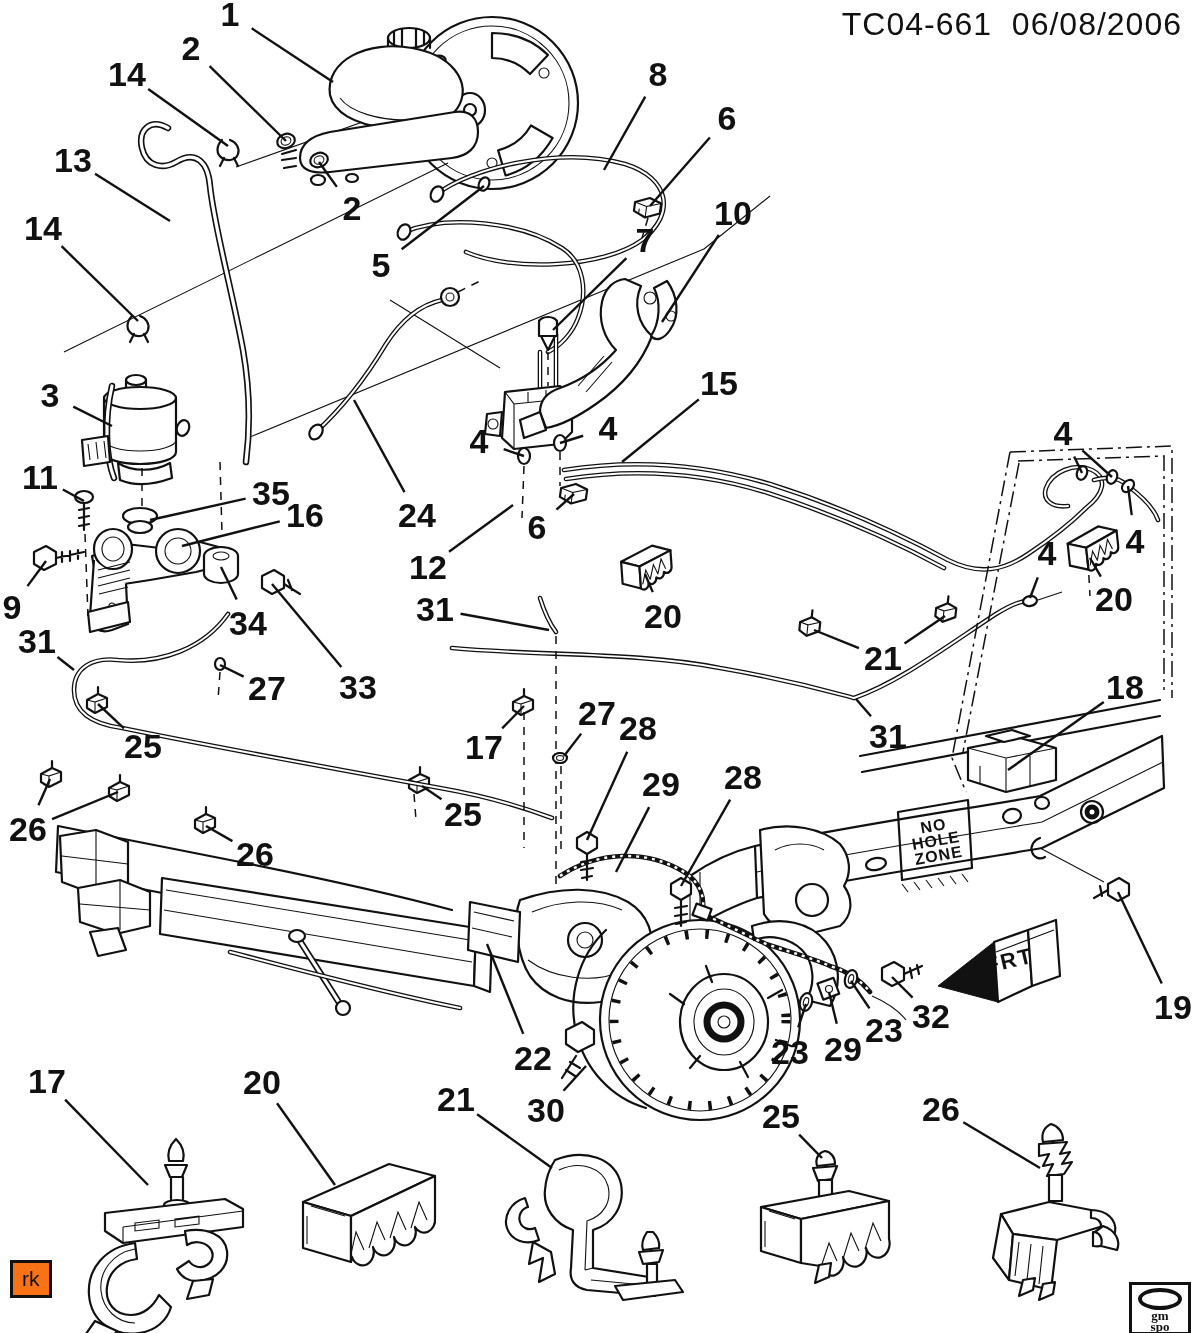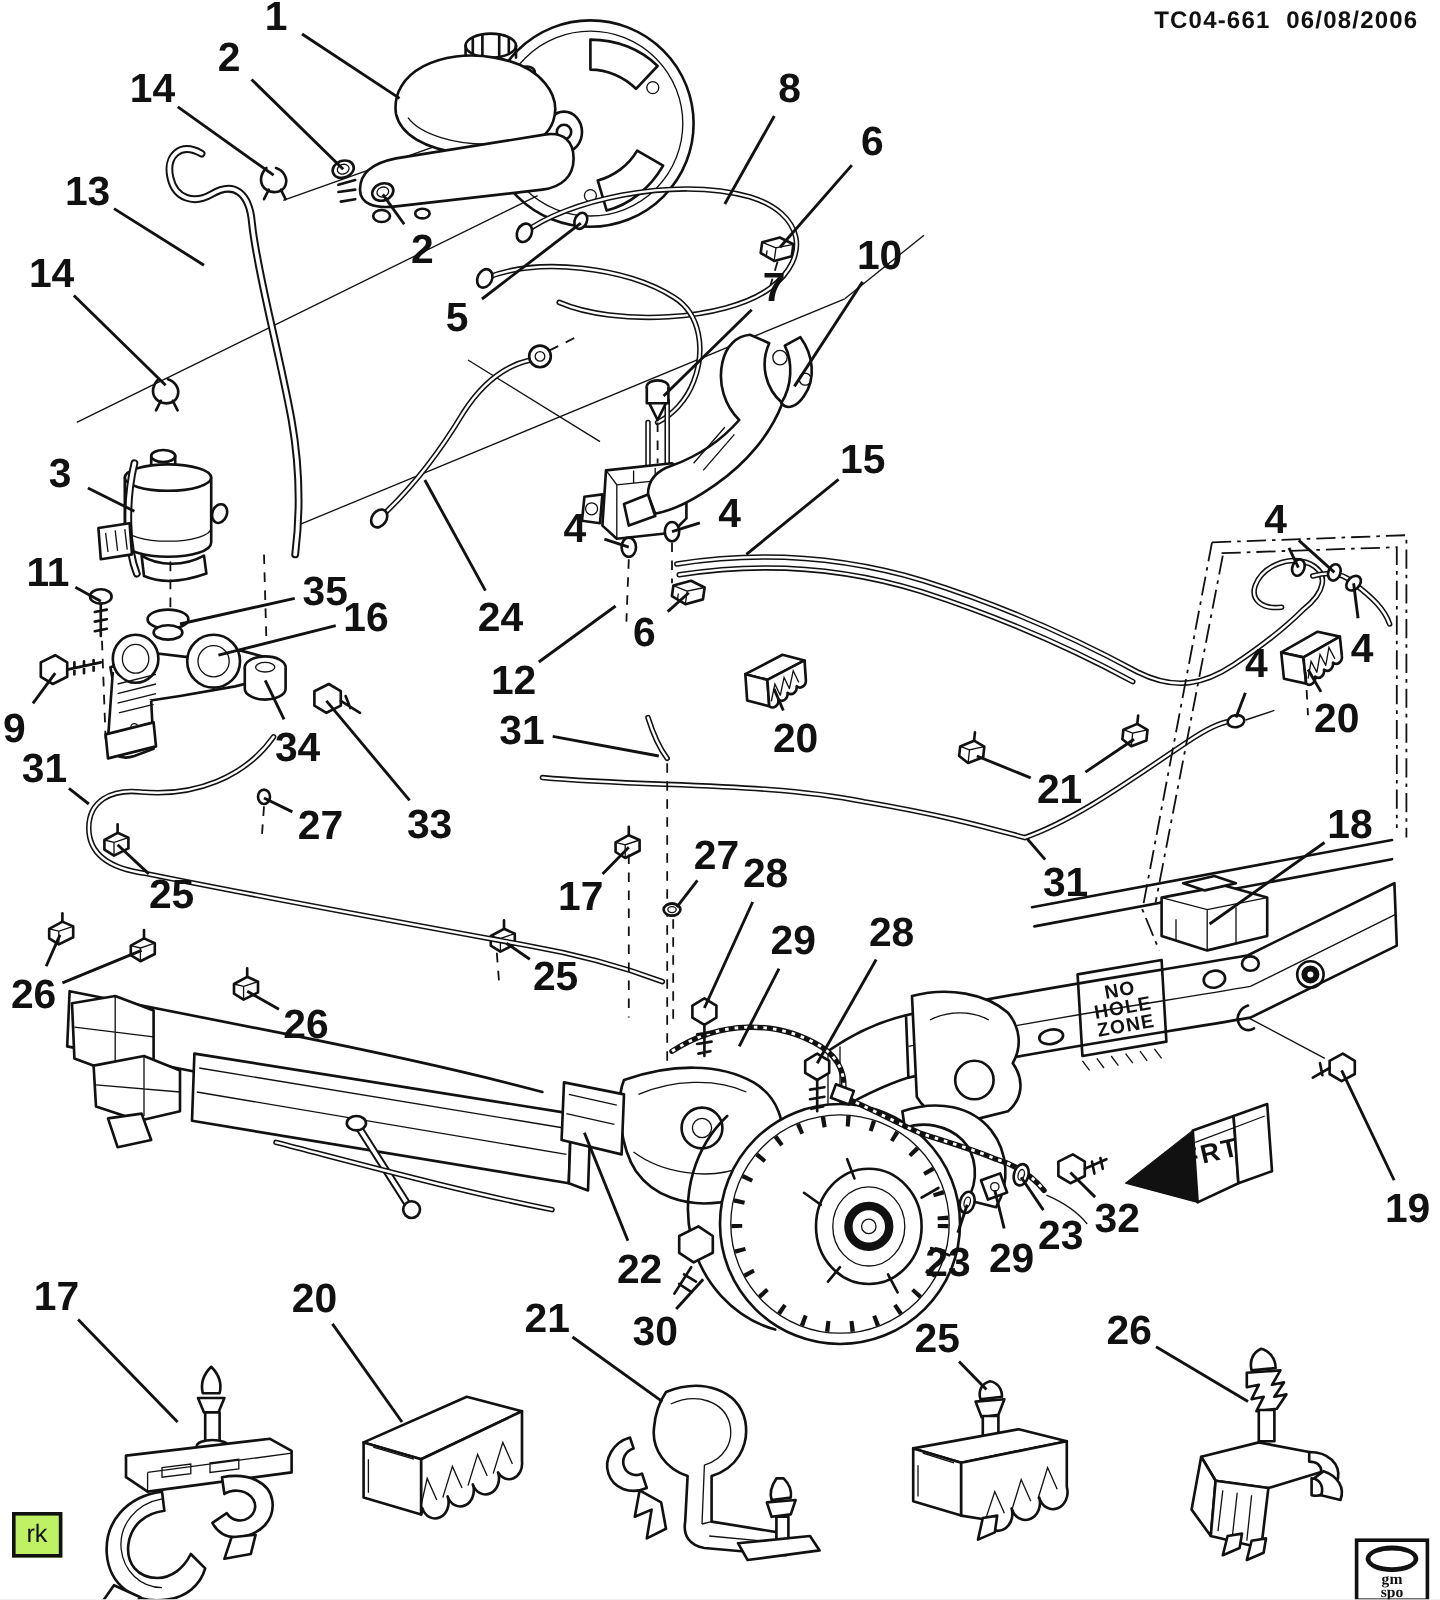--- a/index.html
+++ b/index.html
@@ -12,22 +12,22 @@
   .thin{stroke:#111;stroke-width:1.1;fill:none;}
   .dash{stroke:#111;stroke-width:1.5;fill:none;stroke-dasharray:8 7;}
   .dashdot{stroke:#111;stroke-width:1.5;fill:none;stroke-dasharray:16 5 3 5;}
   .t1{stroke:#111;stroke-width:6.5;fill:none;stroke-linecap:round;}
   .t2{stroke:#fff;stroke-width:3.2;fill:none;stroke-linecap:round;}
   .s1{stroke:#111;stroke-width:4.6;fill:none;stroke-linecap:round;}
   .s2{stroke:#fff;stroke-width:2;fill:none;stroke-linecap:round;}
   .blk{fill:#111;stroke:#111;stroke-linejoin:round;}
   
   .ovl{position:absolute;color:#111;}
-  #doc-title{right:18px;top:6px;font-size:20px;font-weight:bold;letter-spacing:1px;}
-  #rk-box{left:10px;top:1260px;border:3px solid #111;padding:0 9px;font-size:21px;line-height:32px;background:#bef264;}
+  #doc-title{right:18px;top:6px;font-size:32px;font-weight:normal;letter-spacing:1px;}
+  #rk-box{left:10px;top:1260px;border:3px solid #111;padding:0 9px;font-size:21px;line-height:32px;background:#f97316;}
   #gm-box{left:1129px;top:1282px;width:56px;height:47px;border:3px solid #111;background:#fff;text-align:center;}
   #gm-box .oval{width:36px;height:14px;border:4px solid #111;border-radius:50%;margin:3px auto 0;}
   #gm-box .gmtxt{font-family:"Liberation Serif",serif;font-weight:bold;font-size:13px;line-height:11px;}
   #nohole{left:898px;top:818px;width:76px;font-size:16px;font-weight:bold;line-height:15px;text-align:center;
           white-space:pre-line;transform:rotate(-10deg);letter-spacing:1px;}
   #frt{left:985px;top:948px;font-size:22px;font-weight:bold;transform:rotate(-13deg);letter-spacing:2px;}
 </style>
 </head>
 <body>
 

